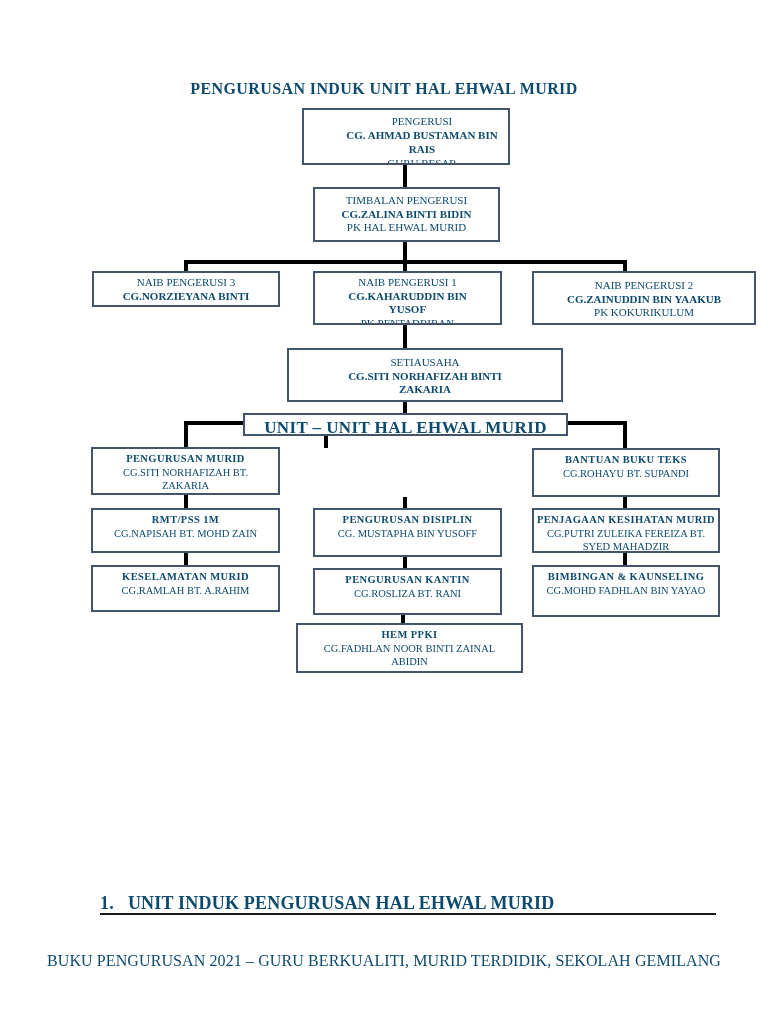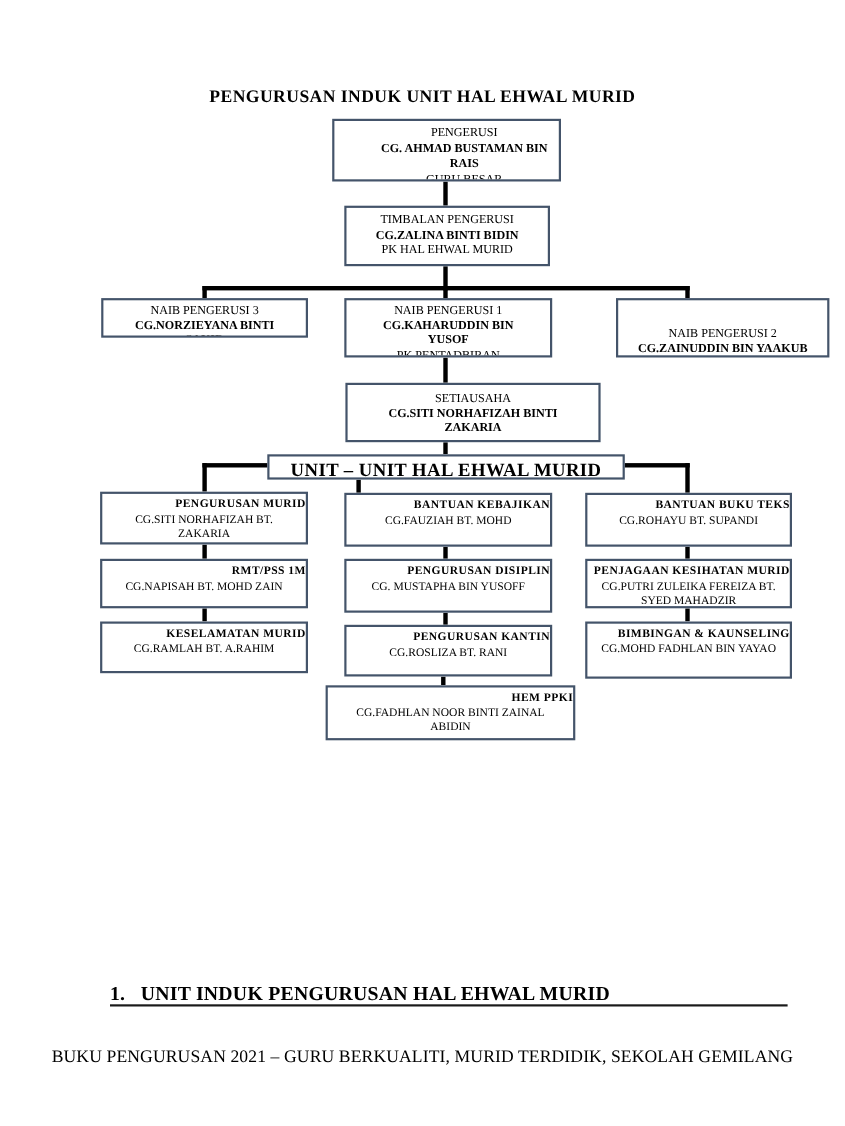--- a/index.html
+++ b/index.html
@@ -1,45 +1,45 @@
 <!DOCTYPE html>
 <html style="--box-border: #44546A; --connector: #000000; --text: #161616;"><head>
 <meta charset="utf-8">
 <style>
   * { margin:0; padding:0; box-sizing:border-box; }
   html,body { background:#ffffff; }
   .page {
     position:relative; width:768px; height:1024px; background:#fff;
-    font-family:"Liberation Serif", serif; color:#000000; overflow:hidden;
+    font-family:"Liberation Serif", serif; color:#0c4a6e; overflow:hidden;
   }
   .doc-title {
     position:absolute; top:80px; left:0; width:100%; text-align:center;
     font-weight:bold; font-size:16px; letter-spacing:0.4px;
   }
   
   .obox {
     position:absolute; border:2px solid var(--box-border,#44546A); background:#fff;
     text-align:center; overflow:hidden; font-size:11px; line-height:13.5px; padding-top:3px;
   }
   .obox .r { font-weight:normal; }
   .obox .n { font-weight:bold; }
   .obox .p { font-weight:normal; }
-  .obox .u { font-weight:bold; font-size:10.5px; letter-spacing:0.4px;text-align:right; }
+  .obox .u { font-weight:bold; font-size:10.5px; letter-spacing:0.4px; }
   .obox .nm { font-weight:normal; font-size:10.5px;text-align:center; }
   .nw130 { max-width:132px; margin:0 auto; }
   .nw150 { max-width:152px; margin:0 auto; }
   .nw160 { max-width:162px; margin:0 auto; }
   .nw170 { max-width:172px; margin:0 auto; }
   
   .b-pengerusi  { left:302px; top:108px; width:208px; height:57px; line-height:14px; padding-top:4px;padding-left:32px; }
   .b-timbalan   { left:313px; top:187px; width:187px; height:55px; padding-top:5px; }
   .b-naib3      { left:92px;  top:271px; width:188px; height:36px; }
   .b-naib1      { left:313px; top:271px; width:189px; height:54px; }
-  .b-naib2      { left:560px; top:271px; width:194px; height:54px; padding-top:24px; }
-  .b-setiausaha { left:287px; top:348px; width:232px; height:54px; padding-top:6px;margin-left:27px; }
+  .b-naib2      { left:532px; top:271px; width:224px; height:54px; padding-top:6px; }
+  .b-setiausaha { left:287px; top:348px; width:276px; height:54px; padding-top:6px; }
   .b-banner     { left:243px; top:413px; width:325px; height:23px; font-size:17px; font-weight:bold; line-height:19px; letter-spacing:0.4px; }
   .b-pmurid     { left:91px;  top:447px; width:189px; height:48px; }
   .b-rmt        { left:91px;  top:508px; width:189px; height:45px; }
   .b-keselamatan{ left:91px;  top:565px; width:189px; height:47px; }
   .b-kebajikan  { left:313px; top:448px; width:189px; height:49px; }
   .b-disiplin   { left:313px; top:508px; width:189px; height:49px; }
   .b-kantin     { left:313px; top:568px; width:189px; height:47px; }
   .b-hem        { left:296px; top:623px; width:227px; height:50px; }
   .b-teks       { left:532px; top:448px; width:188px; height:49px; }
   .b-kesihatan  { left:532px; top:508px; width:188px; height:45px; }
@@ -131,24 +131,20 @@
   <div class="obox b-rmt">
     <div class="u">RMT/PSS 1M</div>
     <div class="nm">CG.NAPISAH BT. MOHD ZAIN</div>
   </div>
 
   <div class="obox b-keselamatan">
     <div class="u">KESELAMATAN MURID</div>
     <div class="nm">CG.RAMLAH BT. A.RAHIM</div>
   </div>
 
-  <div class="obox b-kebajikan">
-    <div class="u">BANTUAN KEBAJIKAN</div>
-    <div class="nm">CG.FAUZIAH BT. MOHD</div>
-  </div>
 
   <div class="obox b-disiplin">
     <div class="u">PENGURUSAN DISIPLIN</div>
     <div class="nm">CG. MUSTAPHA BIN YUSOFF</div>
   </div>
 
   <div class="obox b-kantin">
     <div class="u">PENGURUSAN KANTIN</div>
     <div class="nm">CG.ROSLIZA BT. RANI</div>
   </div>

